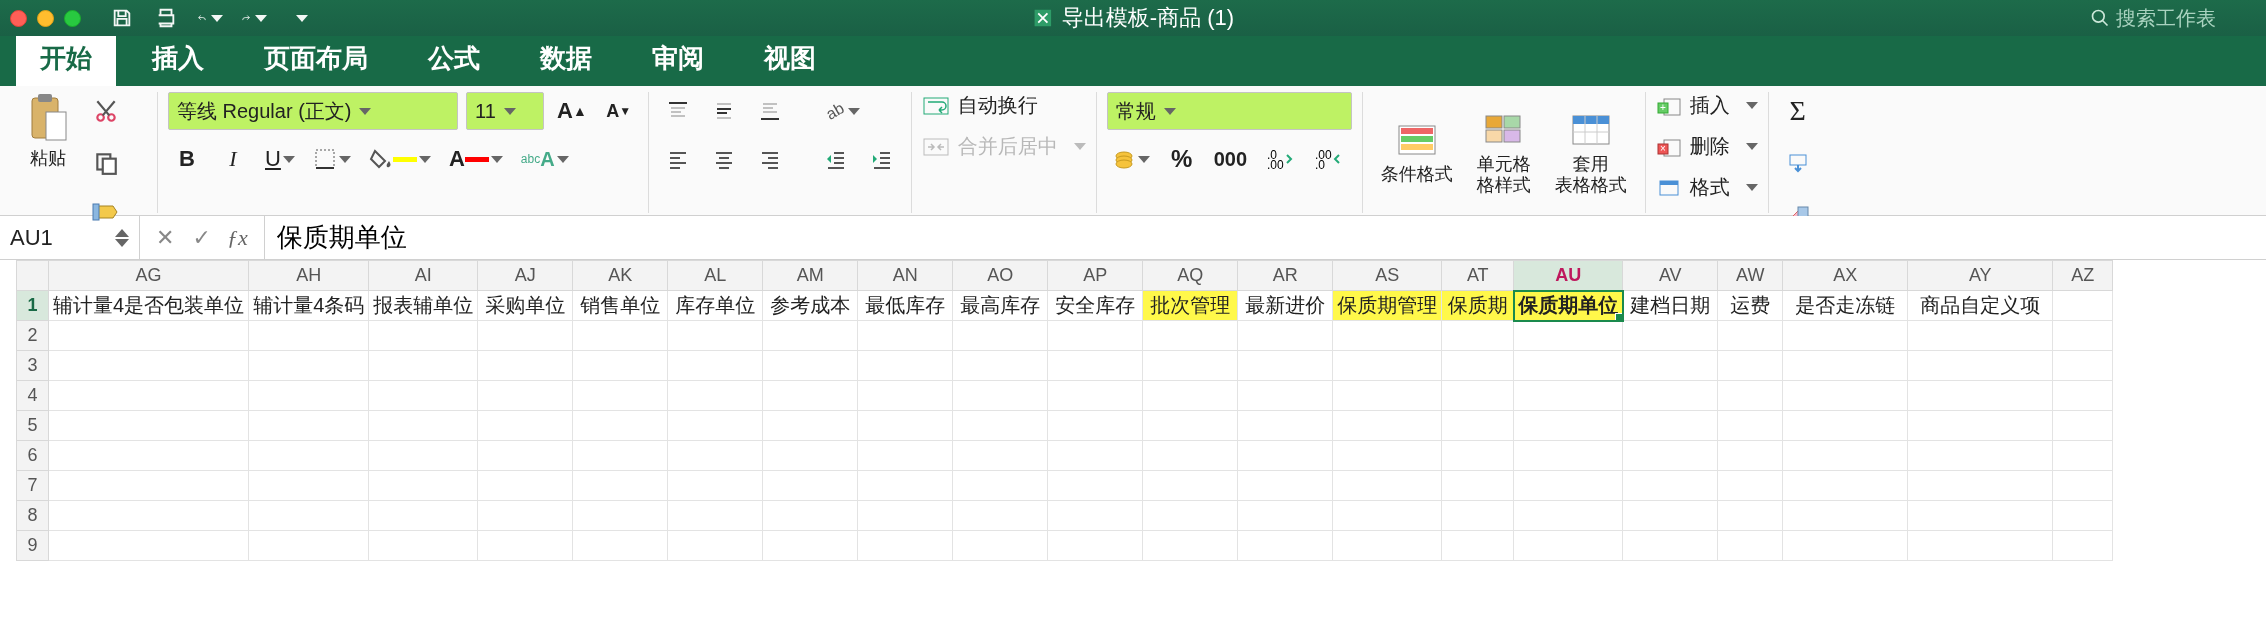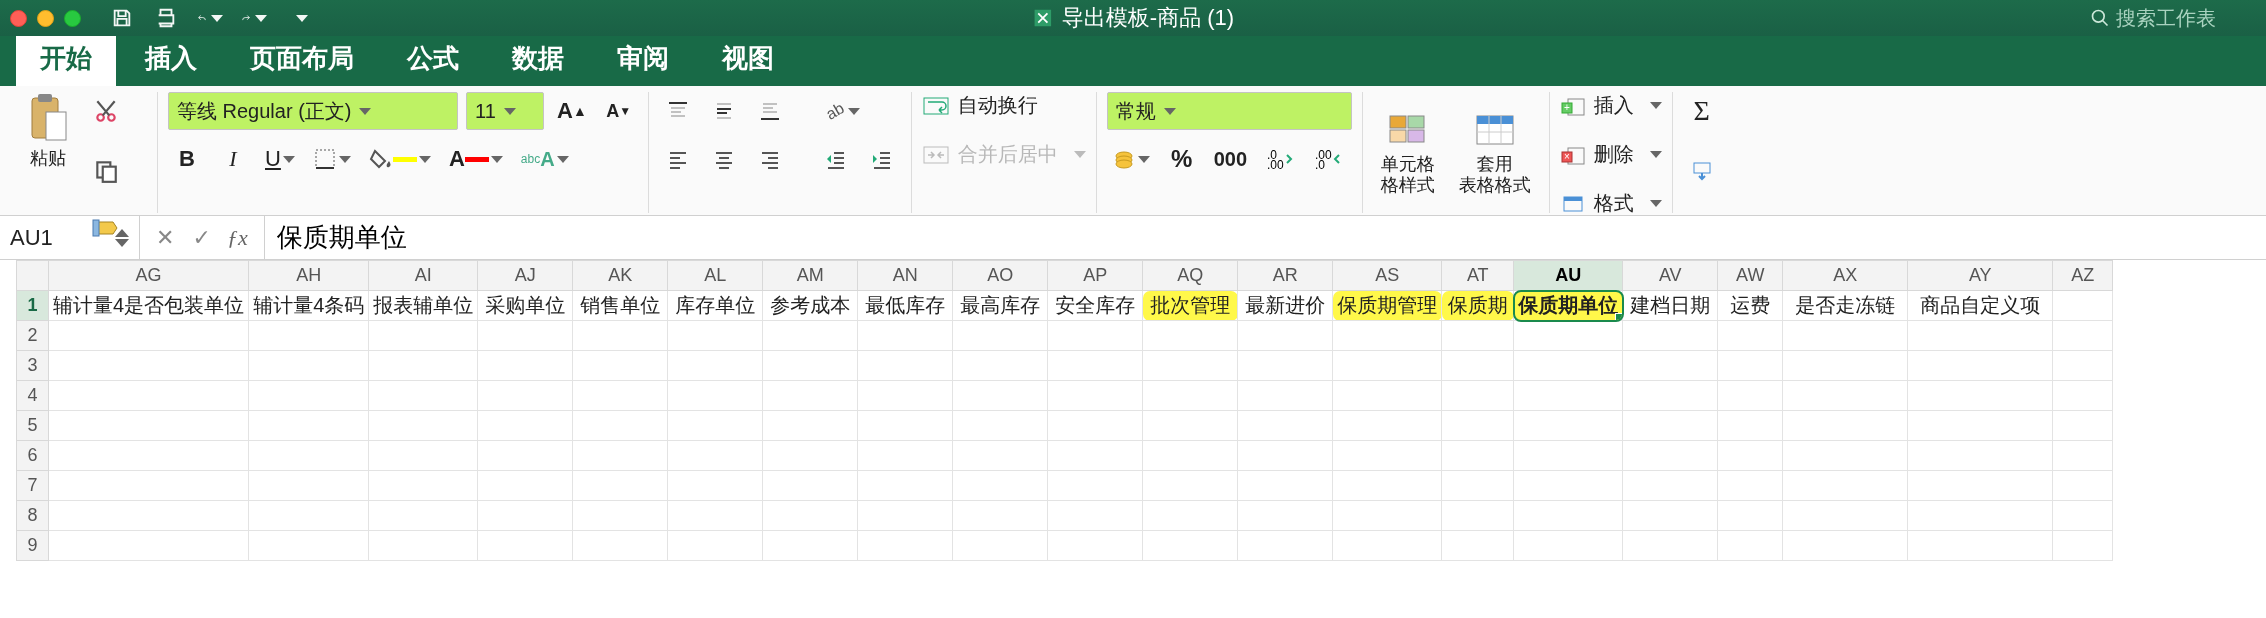--- a/index.html
+++ b/index.html
@@ -13,55 +13,55 @@
   .tl.grn{background:#28c940;border:1px solid #1bad2c;}
   .qat { display:flex; align-items:center; gap:18px; margin-left:10px;}
   .qat .qbtn { width:26px; height:22px; display:flex; align-items:center; justify-content:center; opacity:.95;}
   .qat svg{fill:#fff;stroke:#fff;}
   .title-center { position:absolute; left:50%; transform:translateX(-50%); display:flex; align-items:center; gap:8px; font-size:22px; font-weight:400;}
   .title-center svg{}
   .search-wrap{ margin-left:auto; display:flex; align-items:center; gap:6px; color:#cde8da; font-size:20px;}
   .search-wrap input{ background:transparent; border:none; color:#cde8da; font-size:20px; width:140px; outline:none;}
   .search-wrap input::placeholder{color:#a9d2bf;}
   
-  .tabs { height:50px; background:#186a47; display:flex; align-items:flex-end; padding-left:16px; gap:5px;}
+  .tabs { height:50px; background:#186a47; display:flex; align-items:flex-end; padding-left:16px; gap:12px;}
   .tab { padding:10px 24px 10px 24px; color:#fff; font-size:26px; font-weight:600; cursor:pointer;}
   .tab.active { background:#fff; color:#186a47; border-radius:4px 4px 0 0;}
   
   .ribbon { height:130px; background:#fafafa; border-bottom:1px solid #d0d0d0; display:flex; align-items:stretch; padding:6px 8px 2px 8px;}
   .group { display:flex; flex-direction:column; padding:0 10px; border-right:1px solid #dcdcdc; justify-content:flex-start;}
   .group:last-child{border-right:none;}
   .row { display:flex; align-items:center; gap:8px;}
   .row + .row { margin-top:10px;}
   .btn { height:38px; min-width:38px; display:flex; align-items:center; justify-content:center; border:1px solid transparent; border-radius:3px; padding:0 4px; cursor:pointer;}
   .drop{border:1px solid #c4c4c4; height:38px; display:flex; align-items:center; padding:0 8px; background:#bef264; border-radius:2px;}
   .caret{width:0;height:0;border-left:6px solid transparent;border-right:6px solid transparent;border-top:7px solid #666; margin-left:8px;}
   .big { display:flex; flex-direction:column; align-items:center; justify-content:center; gap:4px; padding:0 8px; cursor:pointer;}
   .big .lbl{font-size:18px; text-align:center; line-height:1.15;}
-  .stack { display:flex; flex-direction:column; gap:22px; justify-content:flex-end;}
+  .stack { display:flex; flex-direction:column; gap:14px; justify-content:flex-end;}
   .stack .srow{display:flex; align-items:center; gap:8px; font-size:20px;}
   
   .fbar { height:44px; border-bottom:1px solid #d0d0d0; display:flex; align-items:center; background:#fff;}
   .namebox { width:140px; height:100%; border-right:1px solid #d0d0d0; display:flex; align-items:center; padding:0 10px; font-size:22px; justify-content:space-between;}
   .namebox .spin{display:flex;flex-direction:column;gap:2px;}
   .spin .tri{width:0;height:0;border-left:7px solid transparent;border-right:7px solid transparent;}
   .spin .up{border-bottom:8px solid #666;}
   .spin .dn{border-top:8px solid #666;}
   .fx-btns{display:flex;align-items:center;gap:18px;padding:0 16px;color:#888;}
   .fx-label{font-style:italic;font-family:"Times New Roman",serif;font-size:22px;color:#666;border-right:1px solid #d0d0d0;padding-right:16px;height:100%;display:flex;align-items:center;}
   .fx-input{flex:1;padding:0 12px;font-size:26px;border:none;outline:none;height:100%;}
   
   .grid-wrap{overflow:hidden;margin-left:16px;}
   table.sheet{border-collapse:collapse;table-layout:fixed;}
   .colhdr th{background:#f3f3f3;border:1px solid #d8d8d8;height:30px;font-weight:400;font-size:18px;color:#555;text-align:center;}
-  .colhdr th.active{background:#d8e8dc;color:#000000;font-weight:600;}
+  .colhdr th.active{background:#d8e8dc;color:#be185d;font-weight:600;}
   .rowhdr{background:#f3f3f3;border:1px solid #d8d8d8;width:32px;text-align:center;font-size:18px;color:#555;}
   .rowhdr.active{background:#d8e8dc;color:#1a6a46;font-weight:600;}
   td.cell{border:1px solid #e3e3e3;height:30px;font-size:20px;padding:0 4px;white-space:nowrap;overflow:hidden;text-align:center;}
-  td.cell.hl{background:#fff84a;border-radius:7px;}
+  td.cell.hl{background:#fff84a;}
   td.cell.sel{outline:2px solid #1a8a4d;outline-offset:-1px;background:#fff84a;font-weight:600;position:relative;}
   td.cell.sel::after{content:'';position:absolute;right:-3px;bottom:-3px;width:8px;height:8px;background:#1a8a4d;border:1px solid #fff;}
   .corner{background:#f3f3f3;border:1px solid #d8d8d8;width:32px;}
   
   svg{display:block;}
 </style>
 </head>
 <body>
 
 <div class="titlebar">
@@ -354,20 +354,29 @@
             <text x="2" y="12" font-size="12">.00</text>
             <text x="2" y="22" font-size="12">.0</text>
             <path d="M26 8l-4 4 4 4" fill="none" stroke="#2a7" stroke-width="2"></path>
           </svg>
         </span>
     </div>
   </div>
 
   <div class="group">
     <div class="row" style="height:100%;align-items:center">
+      <div class="big">
+        <svg width="44" height="40" viewBox="0 0 44 40">
+            <rect x="4" y="6" width="36" height="28" fill="#fff" stroke="#888"></rect>
+            <rect x="6" y="8" width="32" height="6" fill="#e66"></rect>
+            <rect x="6" y="16" width="32" height="6" fill="#6c6"></rect>
+            <rect x="6" y="24" width="32" height="6" fill="#fc6"></rect>
+          </svg>
+        <span class="lbl">条件格式</span>
+      </div>
       <div class="big">
         <svg width="44" height="40" viewBox="0 0 44 40">
             <rect x="4" y="6" width="16" height="12" fill="#e8a838" stroke="#888"></rect>
             <rect x="22" y="6" width="16" height="12" fill="#a8d8a8" stroke="#888"></rect>
             <rect x="4" y="20" width="16" height="12" fill="#f8d8a8" stroke="#888"></rect>
             <rect x="22" y="20" width="16" height="12" fill="#d8b8e8" stroke="#888"></rect>
           </svg>
         <span class="lbl" style="white-space:pre">单元格
 格样式</span>
       </div>

